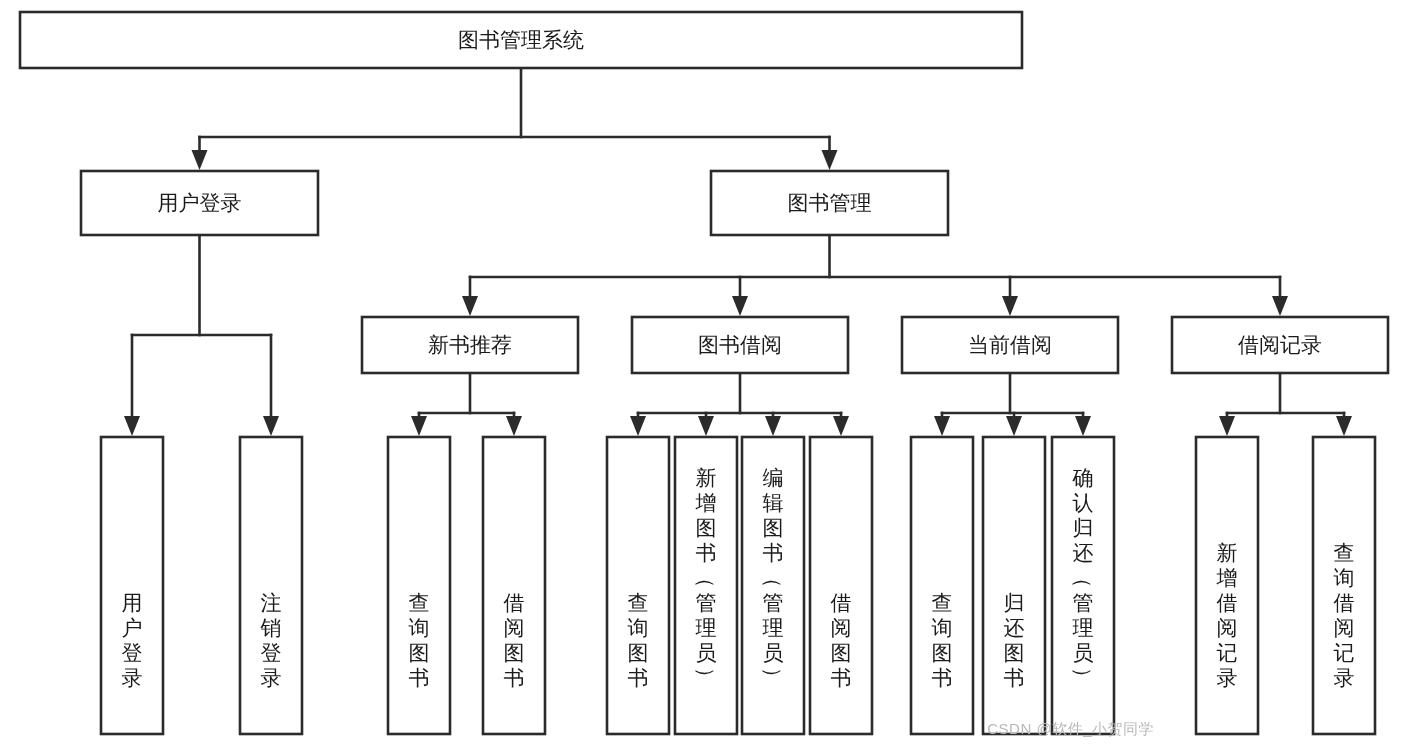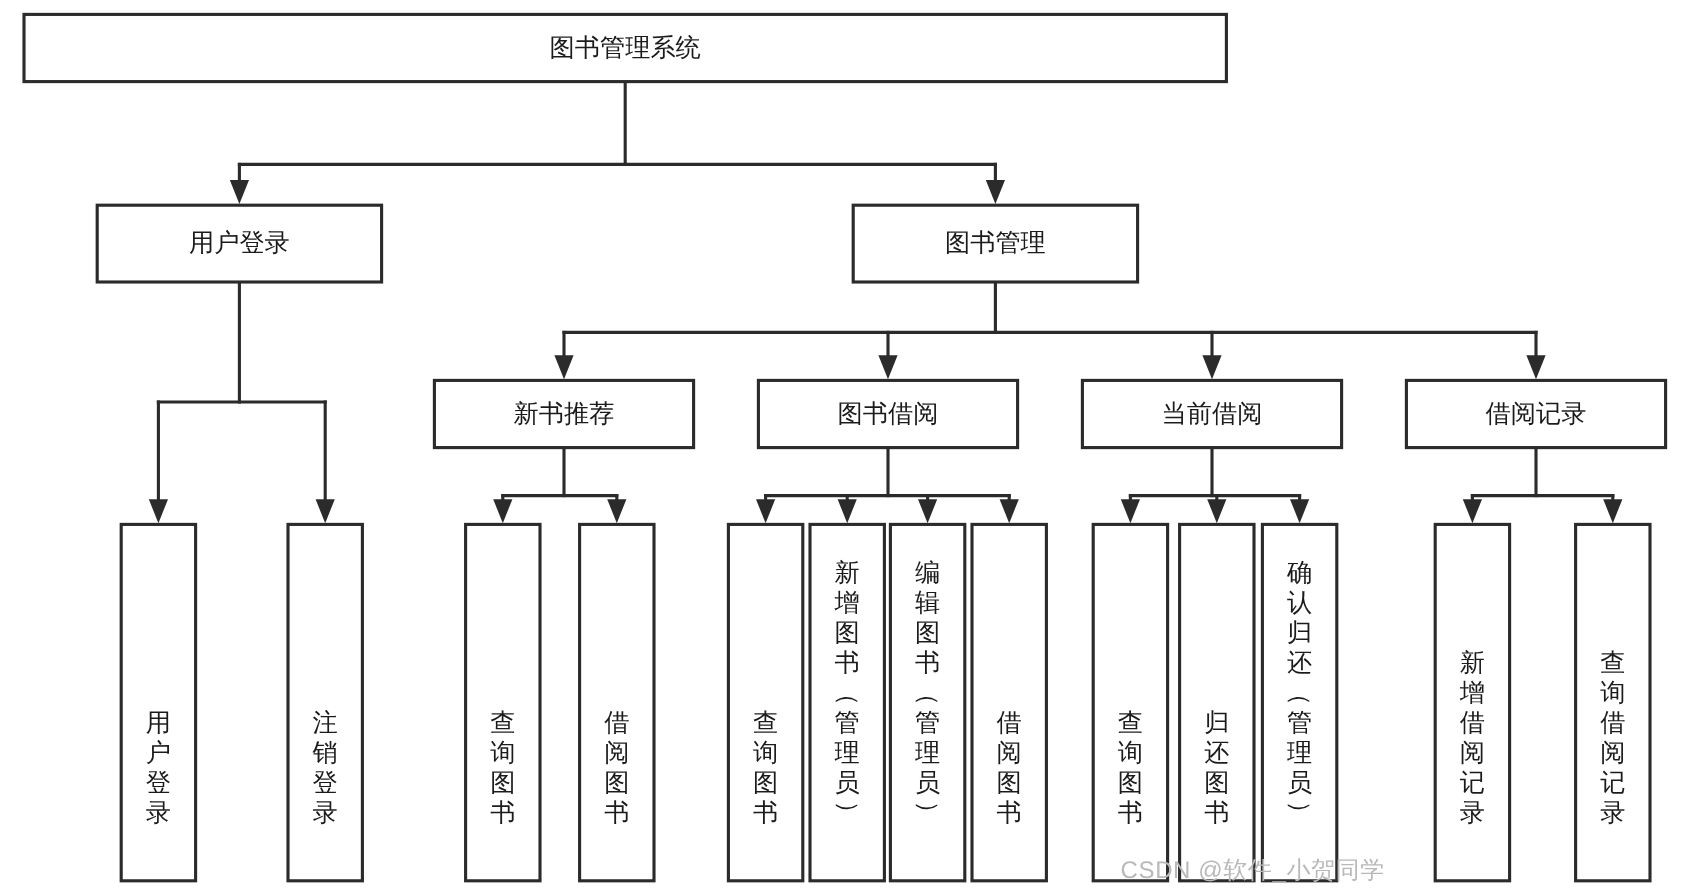--- a/index.html
+++ b/index.html
@@ -66,21 +66,21 @@
     font-family: "Liberation Sans", "DejaVu Sans", sans-serif;
     white-space: nowrap;
   }
   .vert-text-wrap span.rot {
     transform: rotate(90deg);
   }
   #watermark {
     position: absolute;
     right: 14px;
     bottom: 8px;
-    font-size: 20px;
+    font-size: 15px;
     color: #b9b9b9;
     font-family: "Liberation Sans", "DejaVu Sans", sans-serif;
     letter-spacing: 0.5px;
     white-space: nowrap;
   }
 </style>
 </head>
 <body>
 
 <div id="diagram-root">

